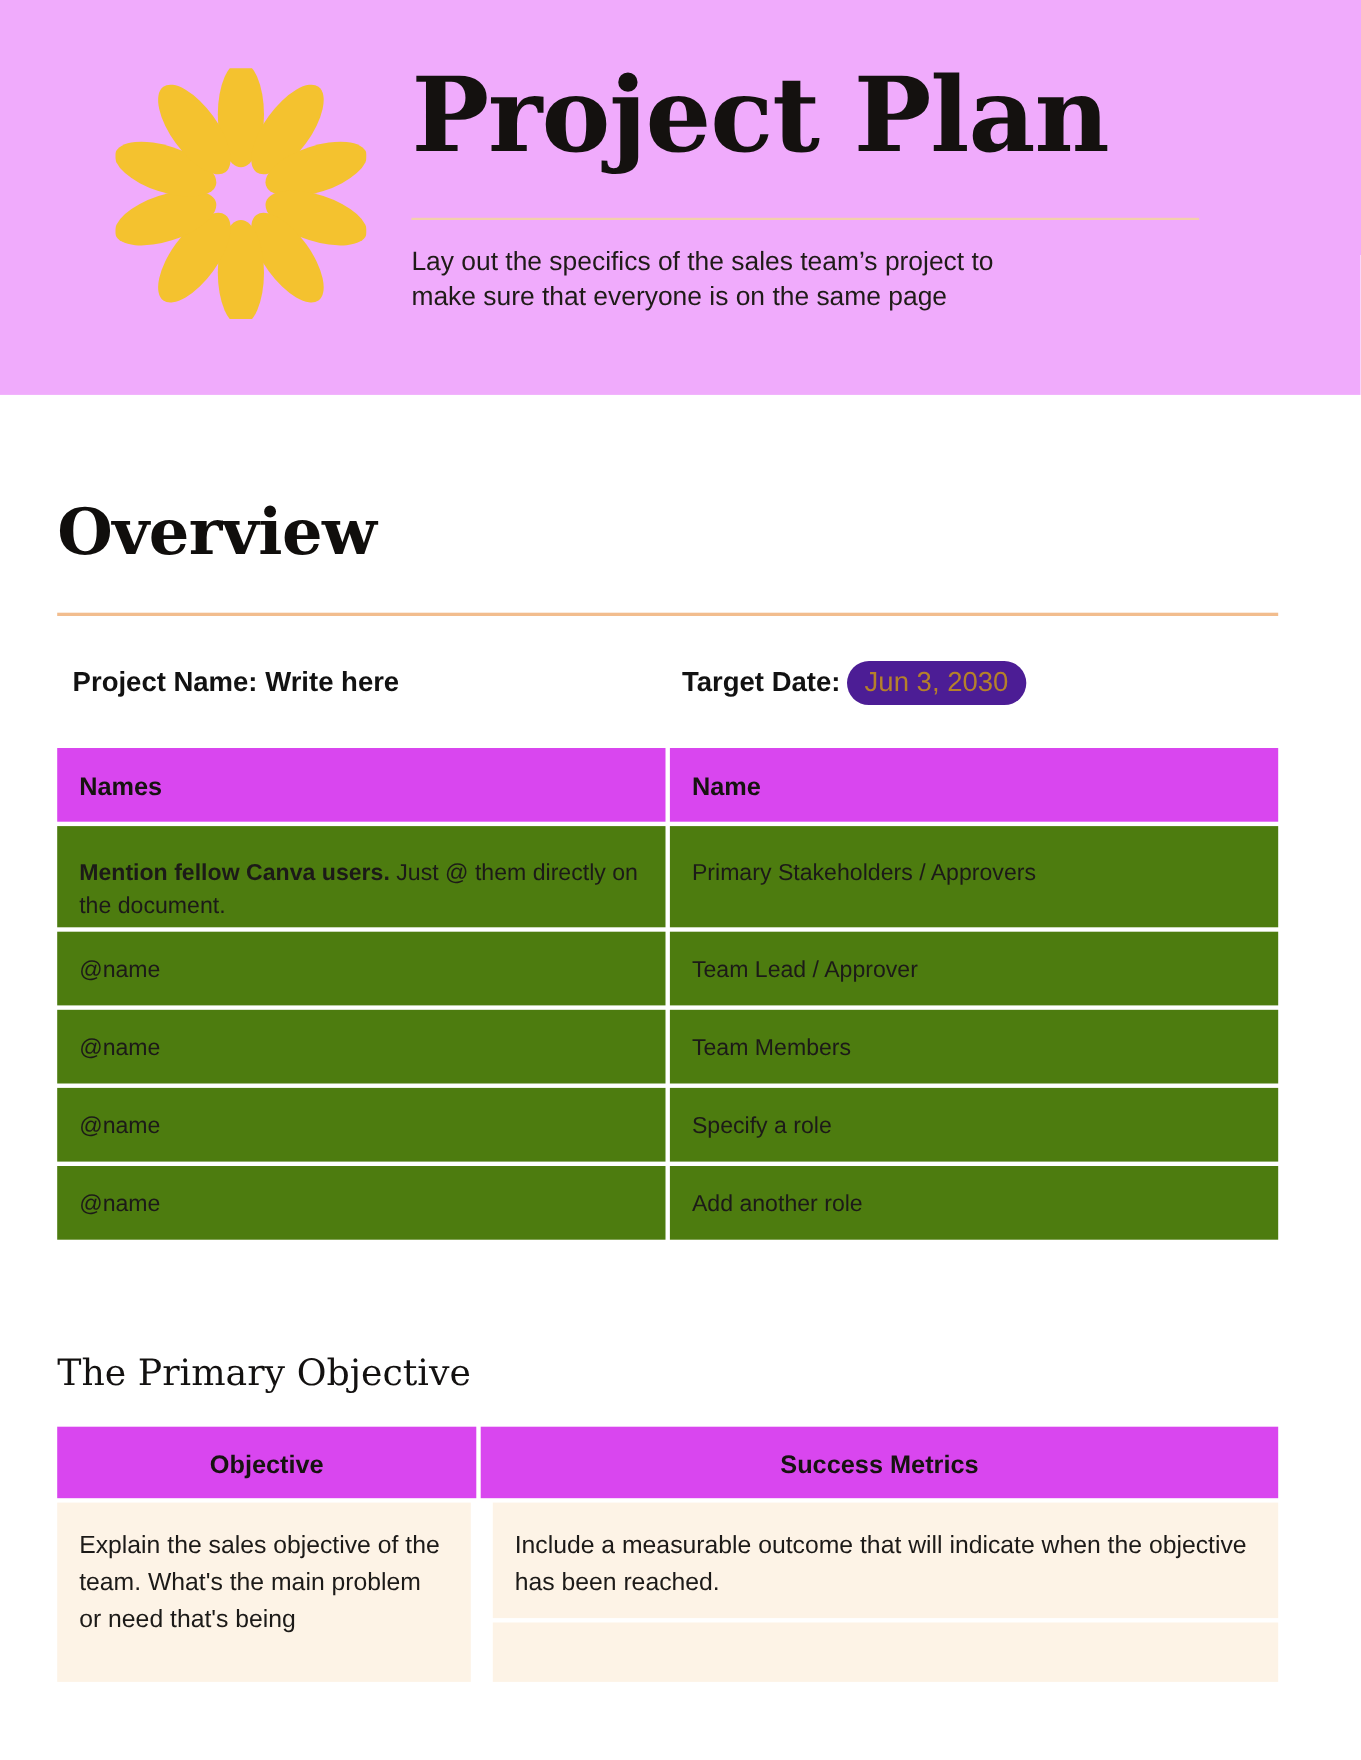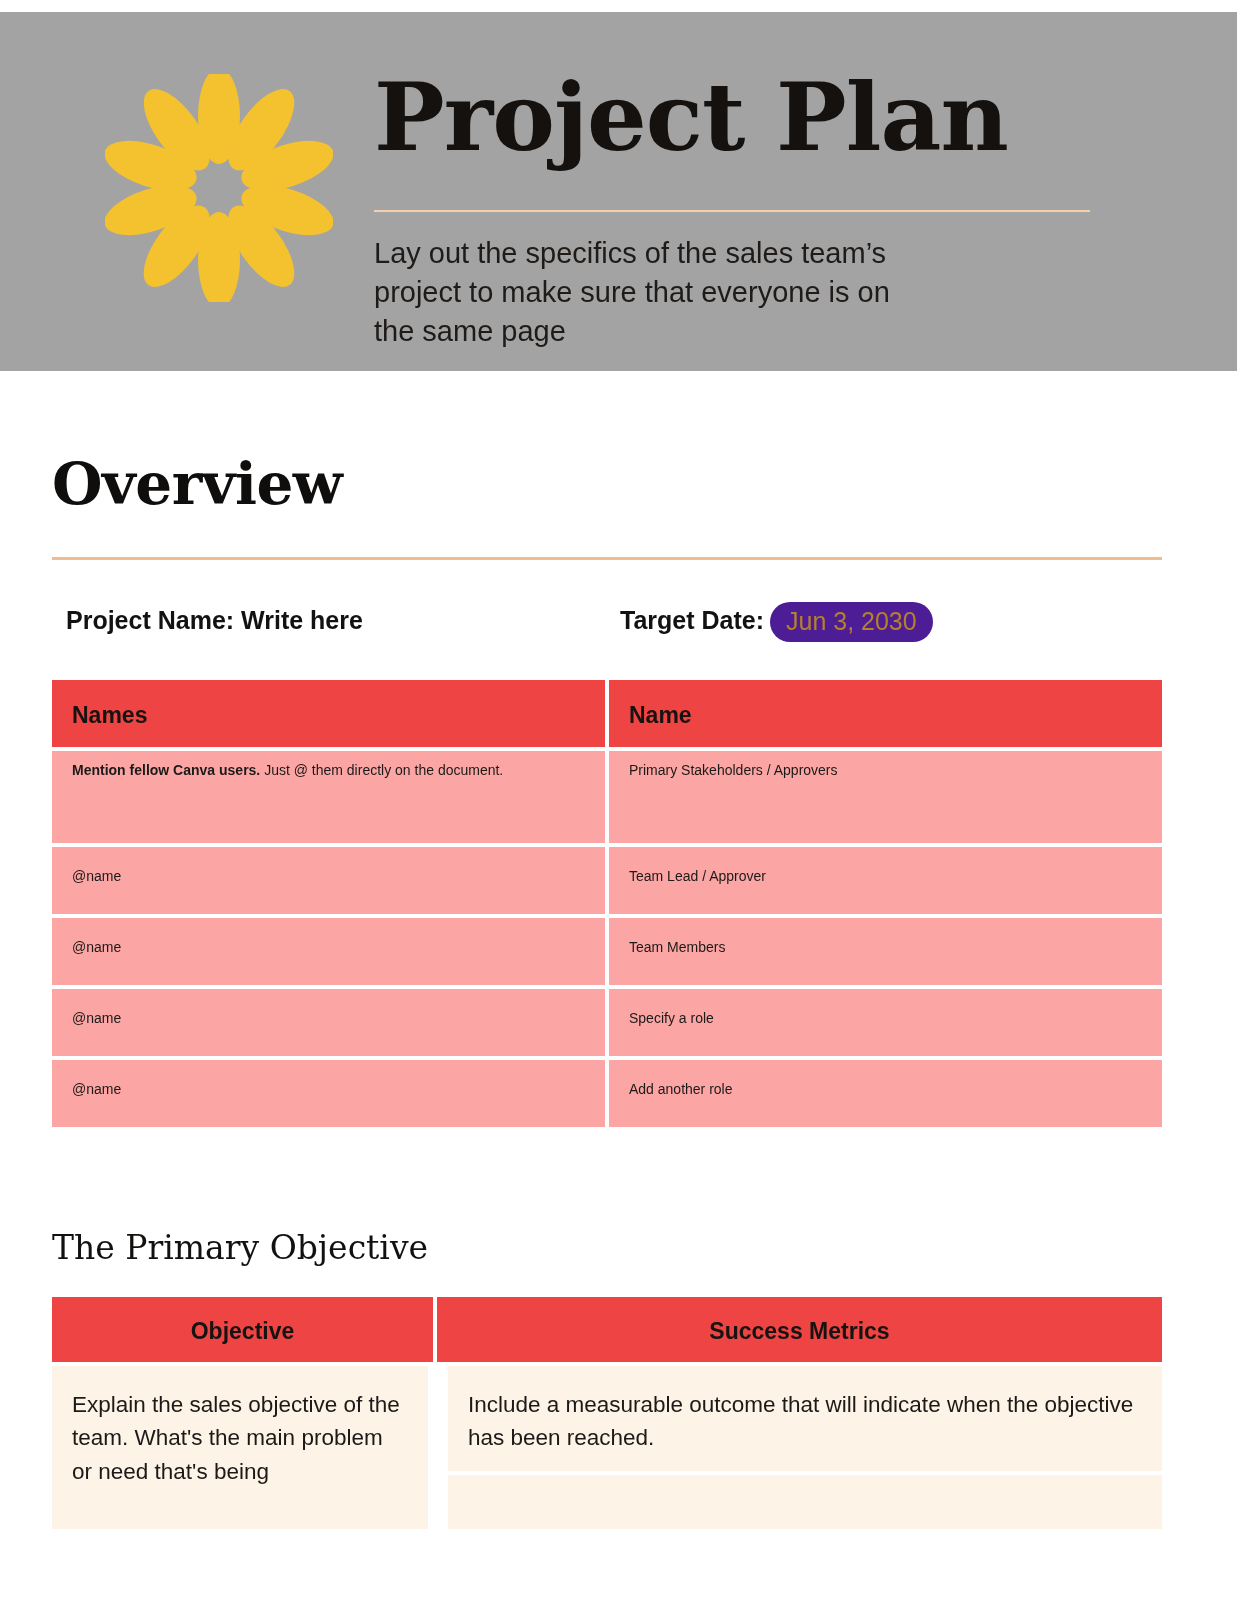--- a/index.html
+++ b/index.html
@@ -13,24 +13,24 @@
 
   body {
     font-family: "Liberation Sans", sans-serif;
     color: #1a1a1a;
     position: relative;
   }
 
   
   .header-band {
     position: absolute;
-    left: 0; top: 12px;
+    left: 0; top: 0;
     width: 1237px;
     height: 359px;
-    background: #a3a3a3;
+    background: #f0abfc;
   }
 
   .flower {
     position: absolute;
     left: 105px;
     top: 62px;
     width: 228px;
     height: 228px;
   }
   .flower svg { display: block; width: 228px; height: 228px; }
@@ -54,21 +54,21 @@
 
   .title-rule {
     margin-top: 44px;
     height: 2px;
     background: #F3CFAC;
     width: 100%;
   }
 
   .doc-subtitle {
     margin-top: 22px;
-    font-size: 29px;
+    font-size: 24px;
     line-height: 1.34;
     color: #1f1b18;
     font-family: "Liberation Sans", sans-serif;
     max-width: 560px;
   }
 
   
   .page-body {
     position: absolute;
     left: 0;
@@ -135,30 +135,30 @@
   }
 
   .tbl-row {
     display: flex;
     width: 100%;
     gap: 4px;
     margin-bottom: 4px;
   }
 
   .tbl-cell {
-    background: #fca5a5;
-    padding: 10px 20px;
-    font-size: 14px;
+    background: #4d7c0f;
+    padding: 28px 20px;
+    font-size: 21px;
     line-height: 1.42;
     color: #1c1a18;
     overflow: hidden;
   }
 
   .tbl-head .tbl-cell {
-    background: #ef4444;
+    background: #d946ef;
     font-weight: bold;
     font-size: 23px;
     color: #161310;
     padding: 21px 20px;
   }
 
   
   #table-team { top: 321px; }
   #table-team .col-1 { width: 553px; }
   #table-team .col-2 { width: 553px; }

